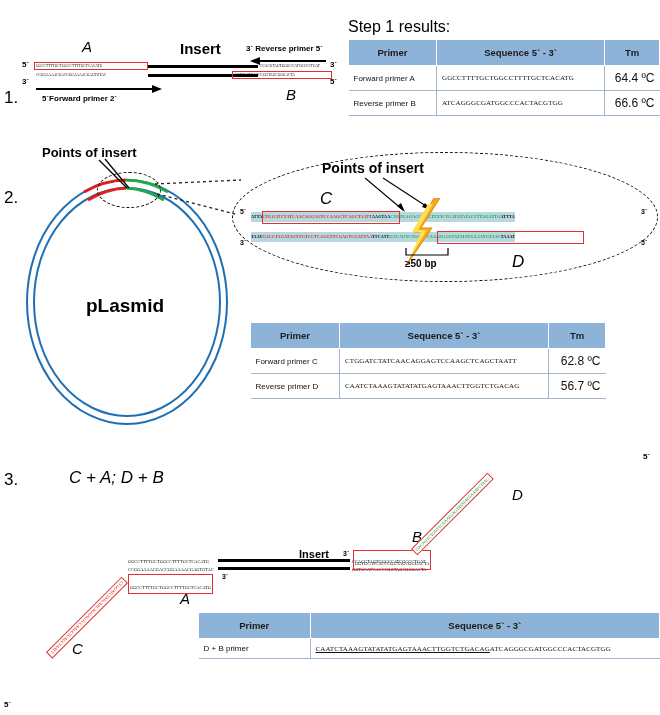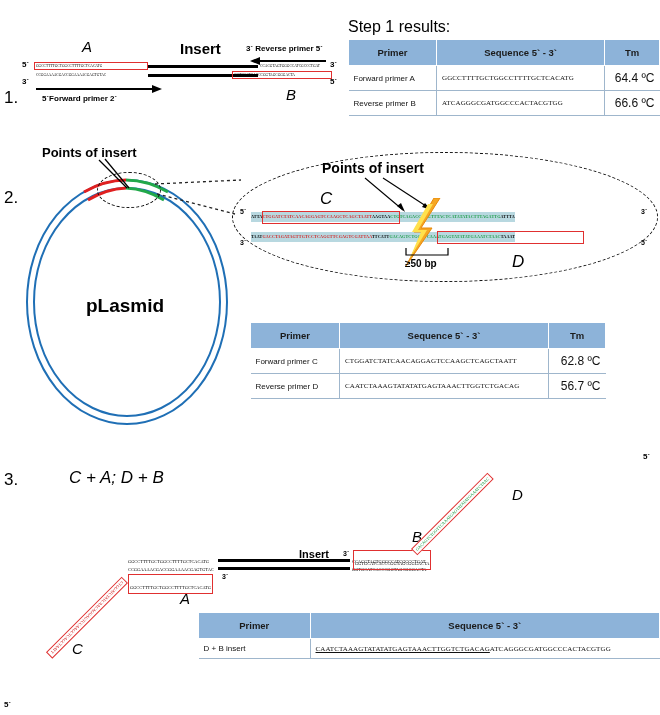--- a/index.html
+++ b/index.html
@@ -229,18 +229,18 @@
 <div class="abs lbl-it" style="left:512px;top:486px;">D</div>
 
 <div class="abs" style="left:198px;top:612px;">
   <table class="res">
     <tbody>
         <tr>
       <th style="width:110px">Primer</th>
       <th style="width:345px">Sequence 5` - 3`</th>
     </tr>
     <tr>
-      <td class="nm">D + B insert</td>
+      <td class="nm">D + B primer</td>
       <td class="mono sep"><span class="uline">CAATCTAAAGTATATATGAGTAAACTTGGTCTGACAG</span><span>ATCAGGGCGATGGCCCACTACGTGG</span></td>
     </tr>
   </tbody>
     </table>
 </div>
 
 </body></html>

